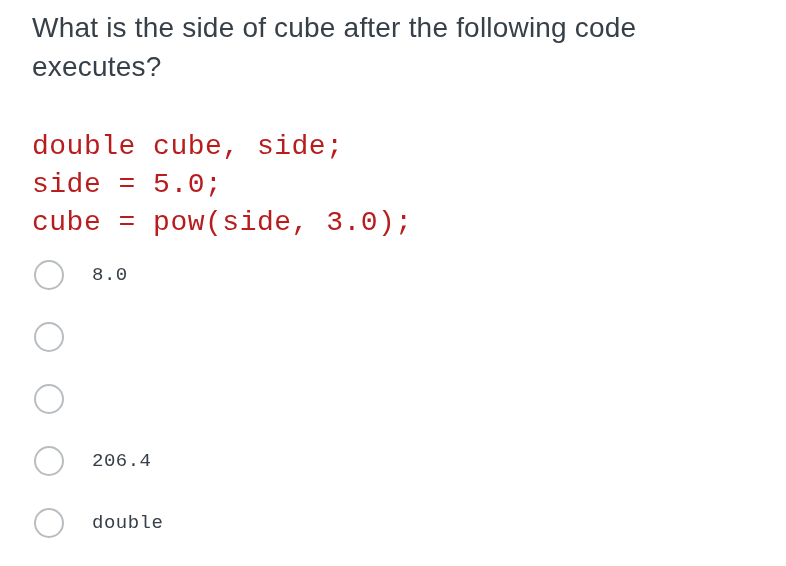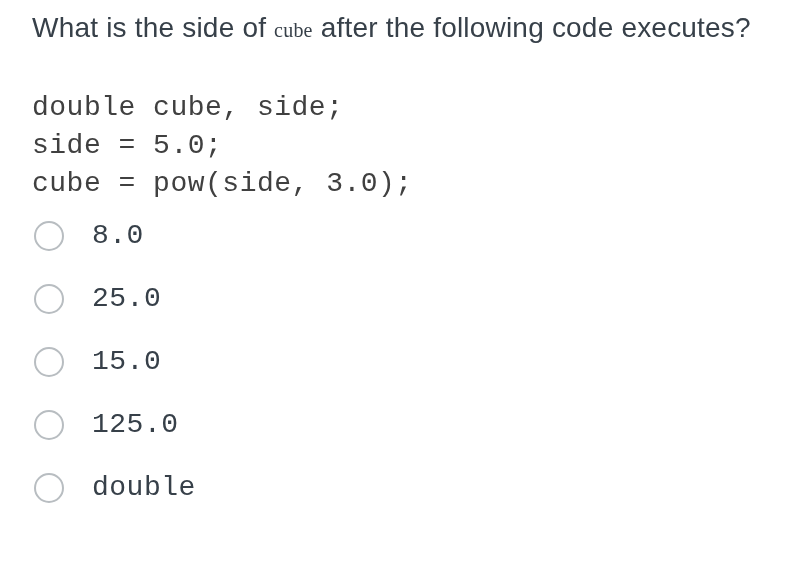--- a/index.html
+++ b/index.html
@@ -11,28 +11,28 @@
     padding: 8px 20px 0 32px;
     overflow: hidden;
   }
   .question-text {
     font-size: 28px;
     line-height: 1.4;
     color: #374049;
     letter-spacing: 0.2px;
   }
   .question-text .code-inline {
-    font-family: Liberation Serif, serif;
-    font-size: 20px;
+    font-family: Liberation Sans, sans-serif;
+    font-size: 28px;
   }
   .code-block {
     font-family: "Courier New", Courier, monospace;
     font-size: 28px;
     line-height: 1.35;
-    color: #404040;
+    color: #b91c1c;
     margin-top: 4px;
     white-space: pre;
     letter-spacing: 0.5px;
   }
   .options {
     margin-top: 18px;
     display: flex;
     flex-direction: column;
     gap: 32px;
     padding-left: 2px;
@@ -46,21 +46,21 @@
   .radio {
     width: 30px;
     height: 30px;
     border: 2px solid #b8bdc1;
     border-radius: 50%;
     background: #fff;
     flex: 0 0 auto;
   }
   .option-label {
     font-family: "Courier New", Courier, monospace;
-    font-size: 28px;
+    font-size: 19px;
     color: #374049;
     letter-spacing: 0.5px;
   }
 </style>
 </head>
 <body>
 
 <div class="question-text">
   <span>What is the side of </span><span class="code-inline">cube</span><span> after the following code executes?</span>
 </div>
@@ -71,27 +71,25 @@
 <span>cube = pow(side, 3.0);</span>
 </div>
 
 <div class="options">
   <div class="option">
     <div class="radio"></div>
     <span class="option-label">8.0</span>
   </div>
   <div class="option">
     <div class="radio"></div>
-    <span class="option-label">25.0</span>
   </div>
   <div class="option">
     <div class="radio"></div>
-    <span class="option-label">15.0</span>
   </div>
   <div class="option">
     <div class="radio"></div>
-    <span class="option-label">125.0</span>
+    <span class="option-label">206.4</span>
   </div>
   <div class="option">
     <div class="radio"></div>
     <span class="option-label">double</span>
   </div>
 </div>
 
 </body></html>

